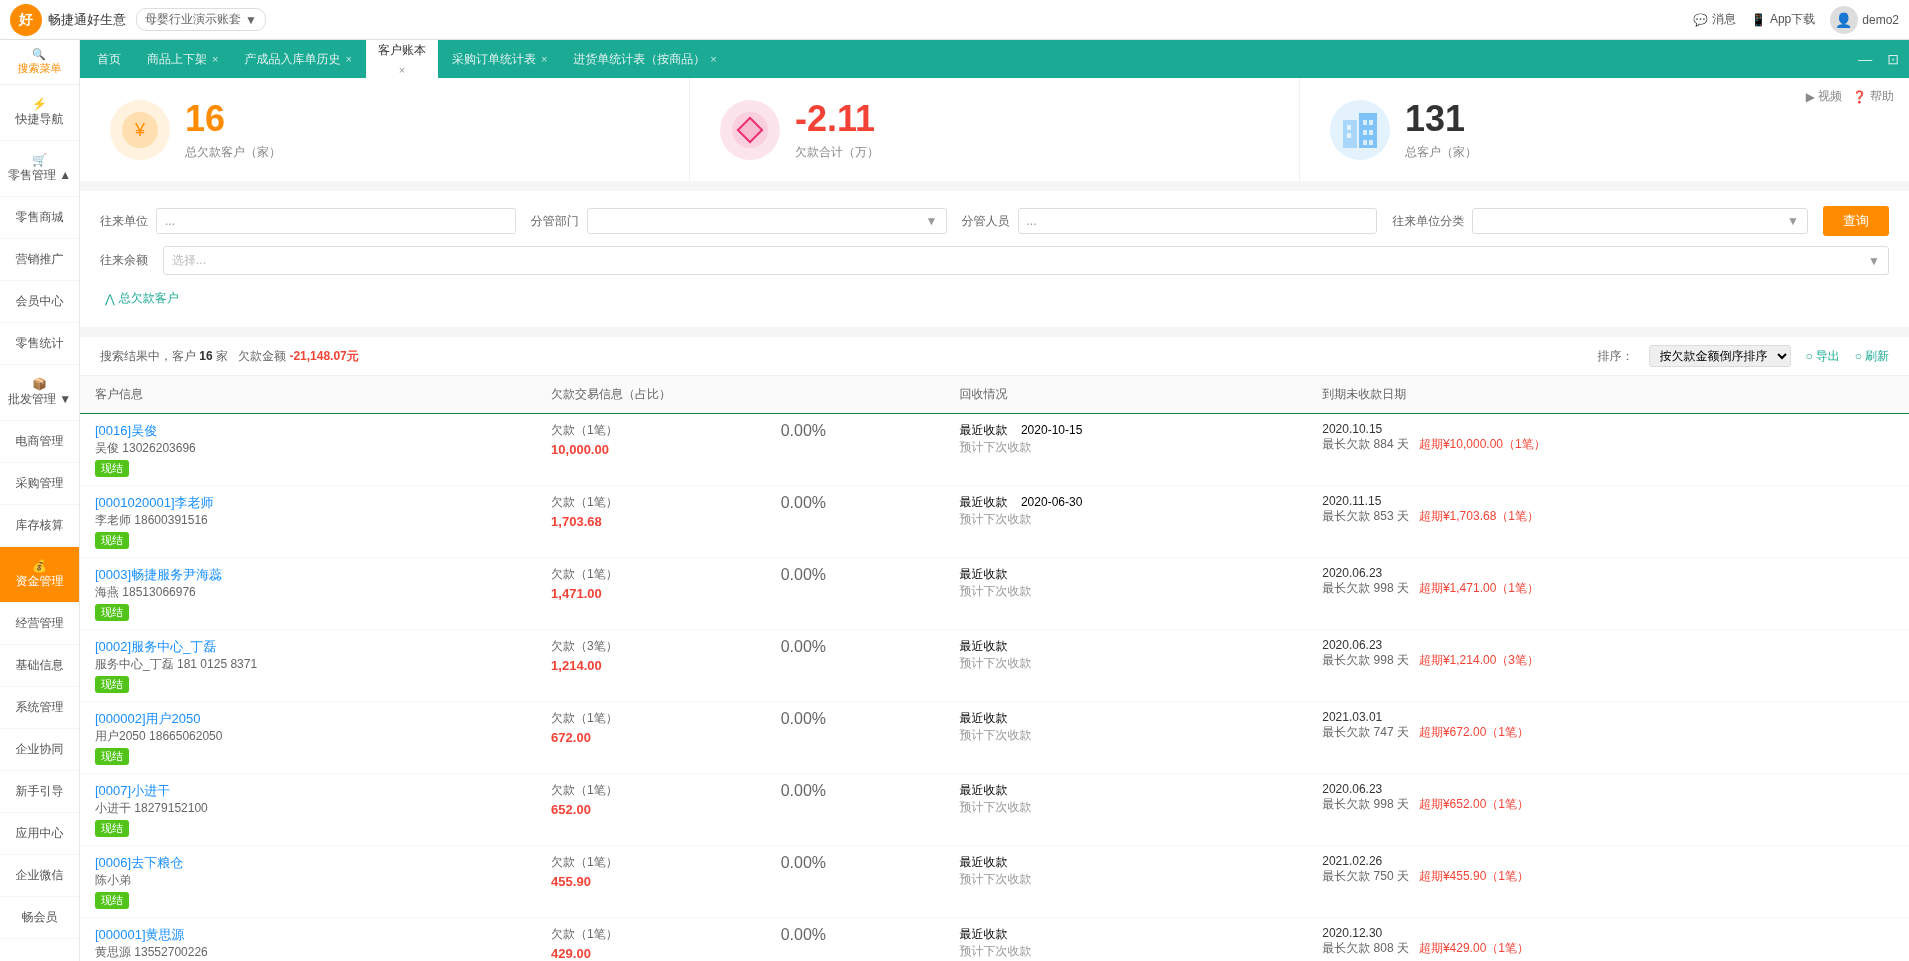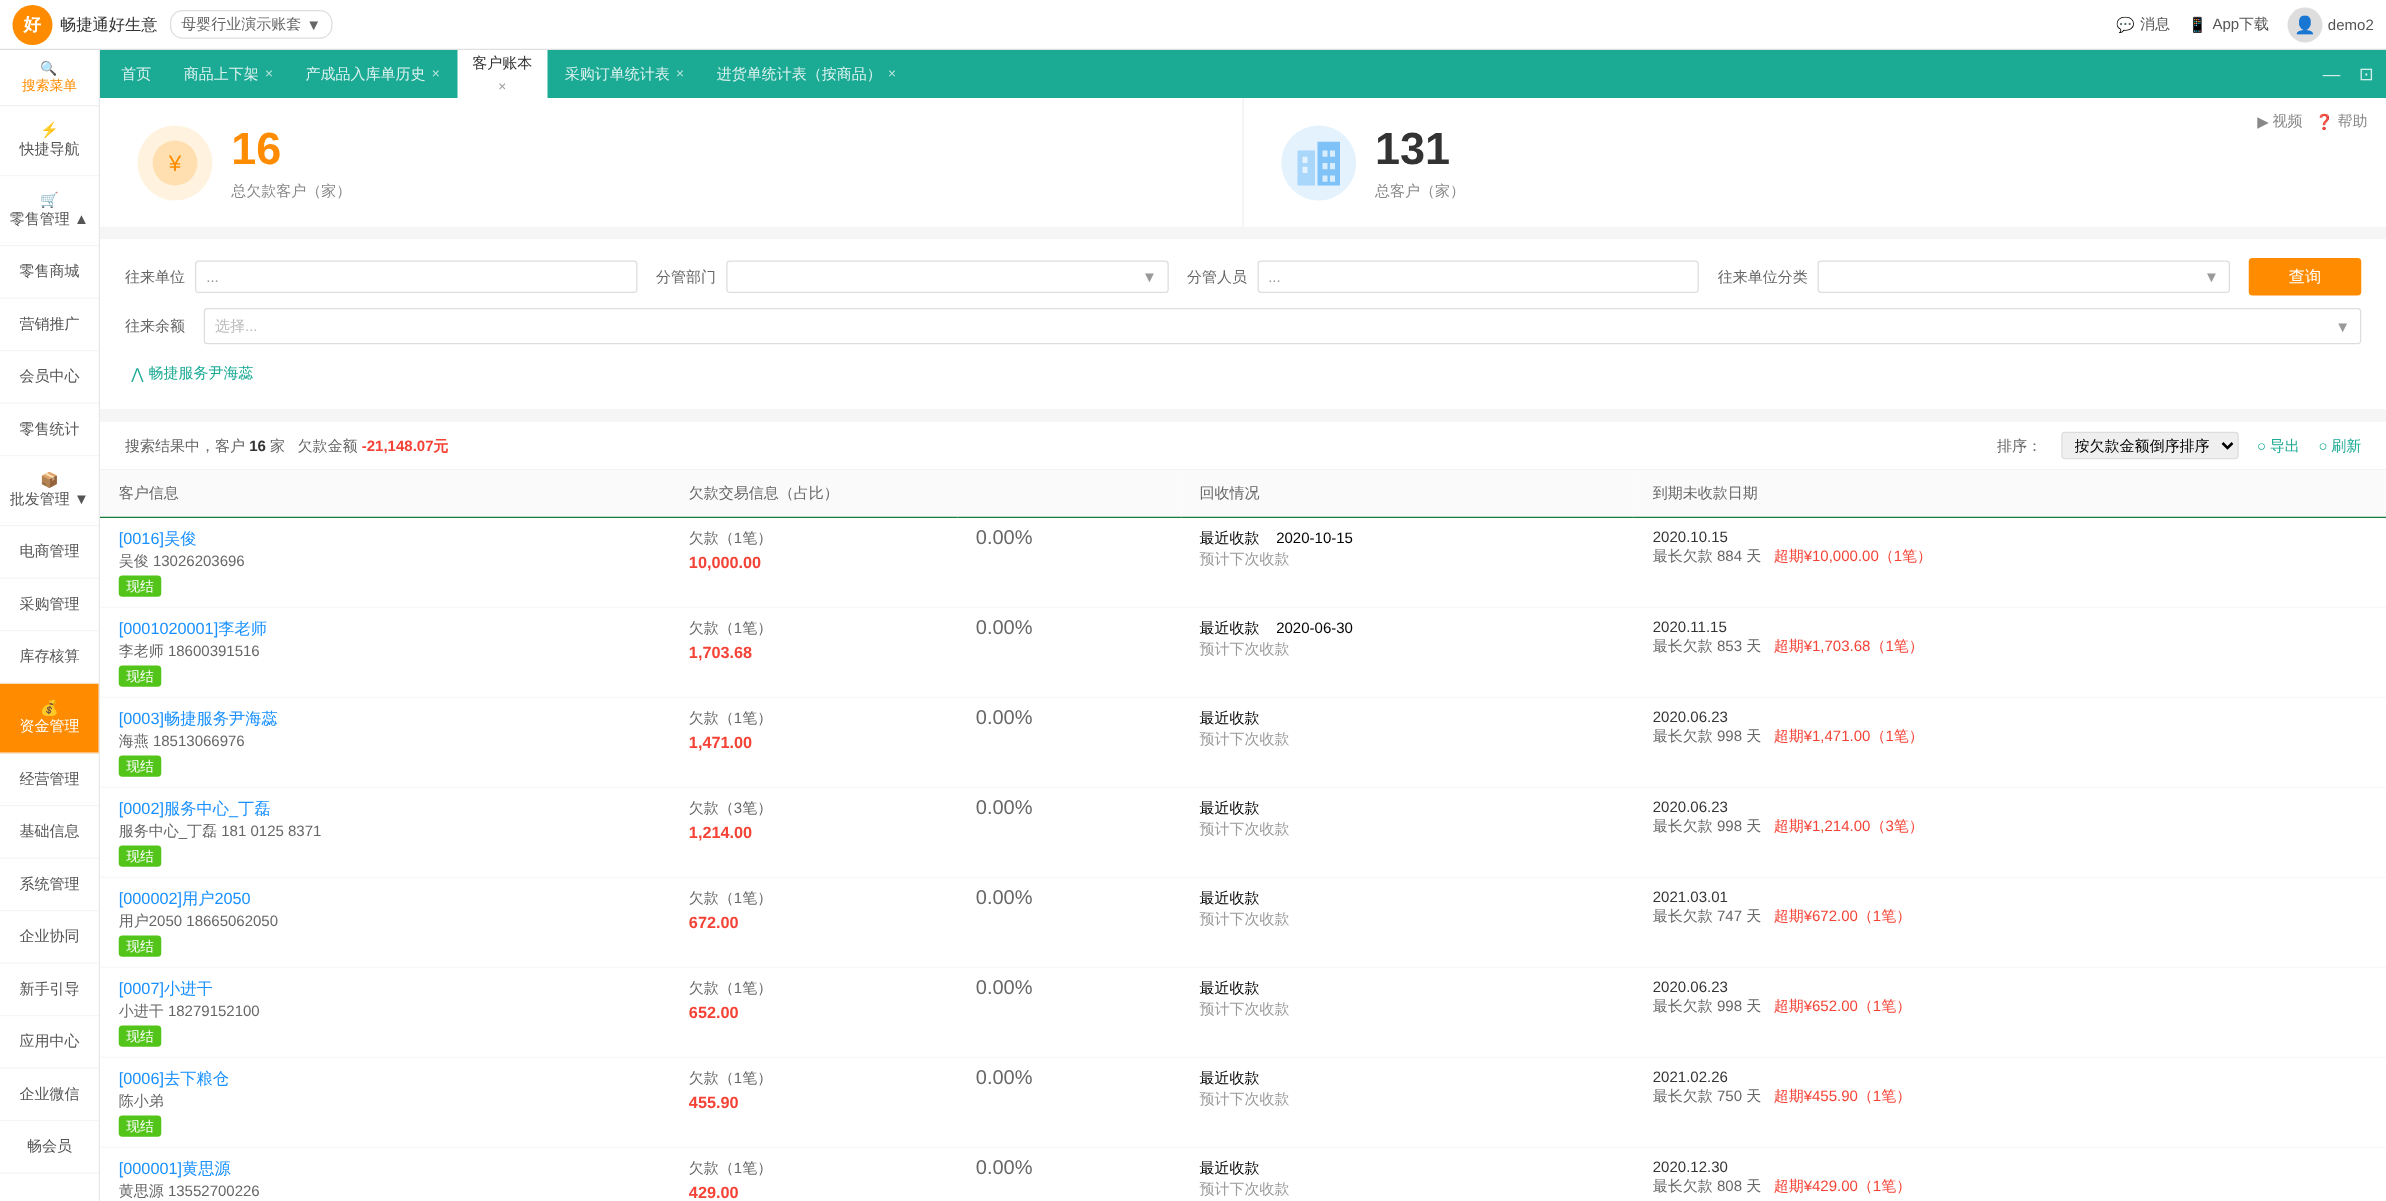--- a/index.html
+++ b/index.html
@@ -61,21 +61,21 @@
     .stat-corner span { cursor: pointer; display: flex; align-items: center; gap: 3px; }
 
     
     .filter-area { background: #fff; padding: 15px 20px; margin-bottom: 10px; }
     .filter-row { display: flex; align-items: center; gap: 15px; margin-bottom: 10px; flex-wrap: wrap; }
     .filter-item { display: flex; align-items: center; gap: 8px; flex: 1; min-width: 200px; }
     .filter-label { font-size: 12px; color: #666; white-space: nowrap; }
     .filter-input { flex: 1; border: 1px solid #ddd; padding: 5px 8px; border-radius: 3px; font-size: 12px; display: flex; align-items: center; justify-content: space-between; cursor: pointer; color: #999; }
     .filter-row-2 { display: flex; align-items: center; gap: 15px; margin-bottom: 10px; }
     .collapse-btn { display: flex; align-items: center; gap: 4px; color: #1baa94; font-size: 12px; cursor: pointer; }
-    .search-btn { background: #ff8c00; color: #fff; border: none; padding: 6px 32px; border-radius: 3px; cursor: pointer; font-size: 13px; }
+    .search-btn { background: #ff8c00; color: #fff; border: none; padding: 6px 20px; border-radius: 3px; cursor: pointer; font-size: 13px; }
     .filter-collapse-row { text-align: center; padding: 5px; }
 
     
     .results-bar { display: flex; align-items: center; justify-content: space-between; padding: 8px 20px; background: #fff; border-bottom: 1px solid #f0f0f0; }
     .results-info { font-size: 12px; color: #666; }
     .results-info span.count { color: #333; font-weight: bold; }
     .results-info span.amount { color: #f44336; font-weight: bold; }
     .results-actions { display: flex; align-items: center; gap: 15px; font-size: 12px; color: #666; }
     .results-actions select { border: 1px solid #ddd; padding: 3px 6px; border-radius: 3px; font-size: 12px; }
     .action-btn { display: flex; align-items: center; gap: 3px; cursor: pointer; color: #1baa94; }
@@ -245,20 +245,33 @@
               <circle cx="20" cy="20" r="18" fill="#ffcc80" opacity="0.5"></circle>
               <text x="20" y="26" text-anchor="middle" font-size="18" fill="#ff8c00">¥</text>
             </svg>
           </div>
           <div class="stat-info">
             <div class="stat-number orange">16</div>
             <div class="stat-label">总欠款客户（家）</div>
           </div>
         </div>
         <div class="stat-card">
+          <div class="stat-icon pink">
+            <svg width="40" height="40" viewBox="0 0 40 40">
+              <circle cx="20" cy="20" r="18" fill="#f8bbd0" opacity="0.5"></circle>
+              <polygon points="20,8 32,20 20,32 8,20" fill="none" stroke="#e91e63" stroke-width="2"></polygon>
+              <polygon points="20,8 32,20 20,32 8,20" fill="#f48fb1" opacity="0.3"></polygon>
+            </svg>
+          </div>
+          <div class="stat-info">
+            <div class="stat-number red">-2.11</div>
+            <div class="stat-label">欠款合计（万）</div>
+          </div>
+        </div>
+        <div class="stat-card">
           <div class="stat-icon blue">
             <svg width="50" height="50" viewBox="0 0 50 50">
               <rect x="8" y="15" width="14" height="28" fill="#90caf9" opacity="0.7"></rect>
               <rect x="24" y="8" width="18" height="35" fill="#64b5f6" opacity="0.8"></rect>
               <rect x="12" y="20" width="4" height="5" fill="#fff" opacity="0.7"></rect>
               <rect x="12" y="28" width="4" height="5" fill="#fff" opacity="0.7"></rect>
               <rect x="28" y="15" width="4" height="5" fill="#fff" opacity="0.7"></rect>
               <rect x="34" y="15" width="4" height="5" fill="#fff" opacity="0.7"></rect>
               <rect x="28" y="25" width="4" height="5" fill="#fff" opacity="0.7"></rect>
               <rect x="34" y="25" width="4" height="5" fill="#fff" opacity="0.7"></rect>
@@ -316,21 +329,21 @@
         <div class="filter-row-2">
           <span class="filter-label">往来余额</span>
           <div class="filter-input" style="width:150px;">
             <span style="color:#bbb;">选择...</span>
             <span>▼</span>
           </div>
         </div>
         <div class="filter-collapse-row">
           <span class="collapse-btn">
             <span>⋀</span>
-            <span>畅捷服务尹海蕊</span>
+            <span>总欠款客户</span>
           </span>
         </div>
       </div>
 
       <div class="results-bar">
         <div class="results-info">
           <span>搜索结果中，客户</span>
           <span class="count">16</span>
           <span>家</span>
           &nbsp;

